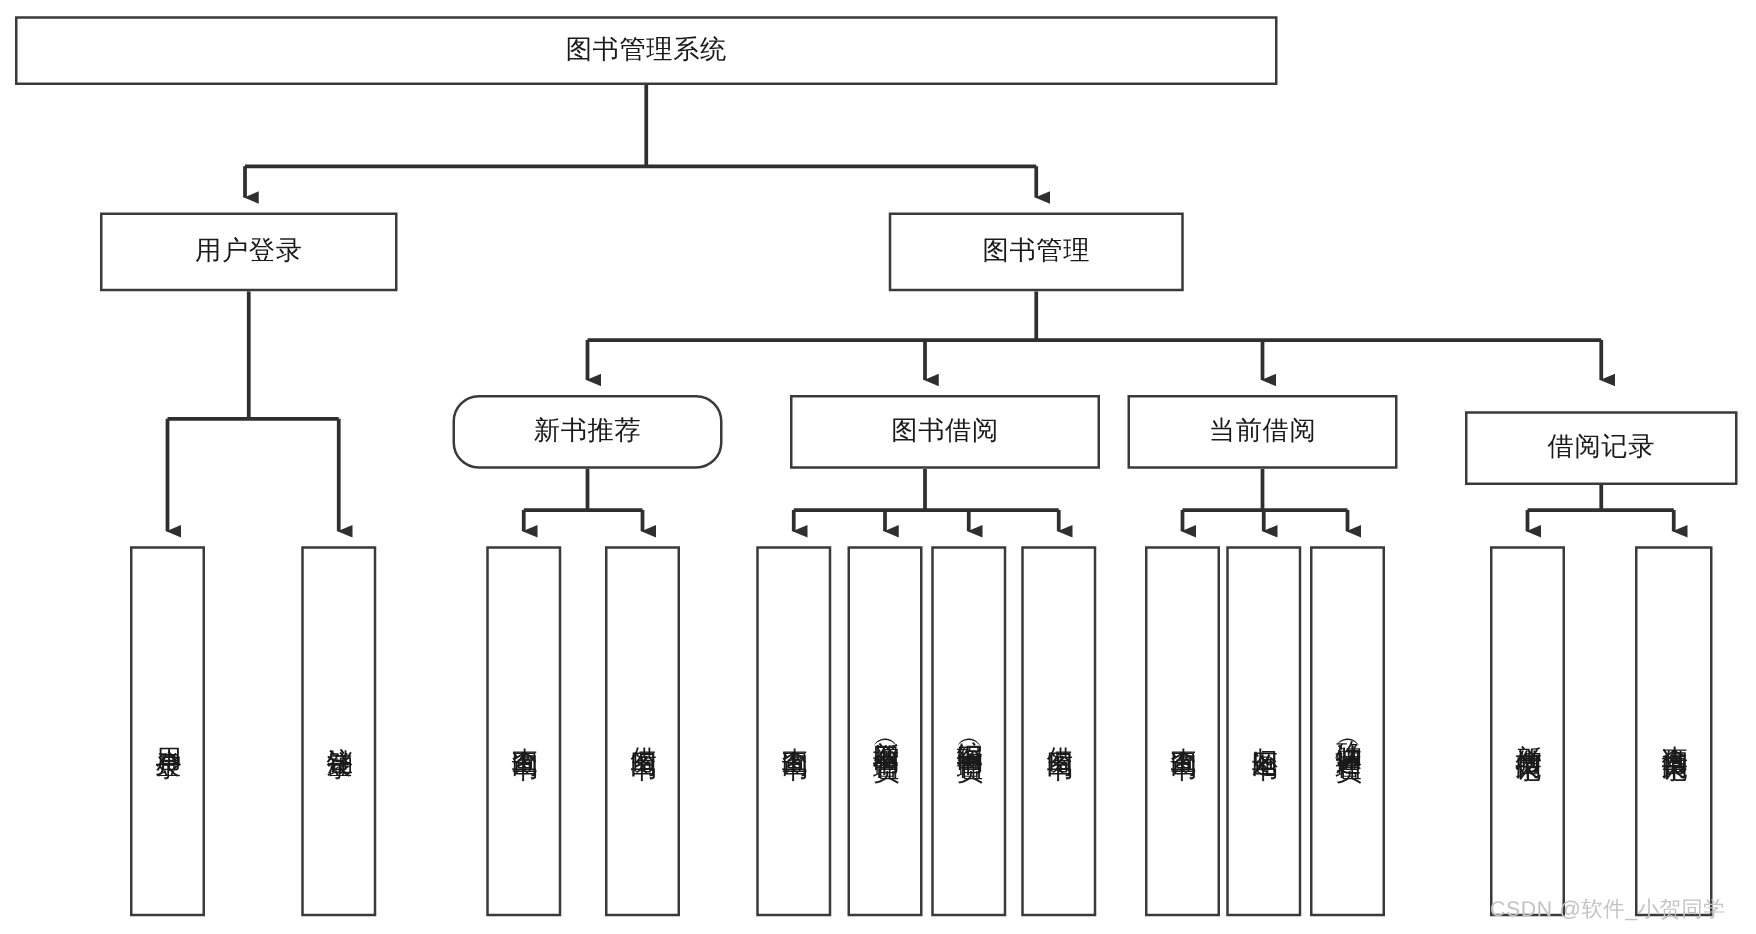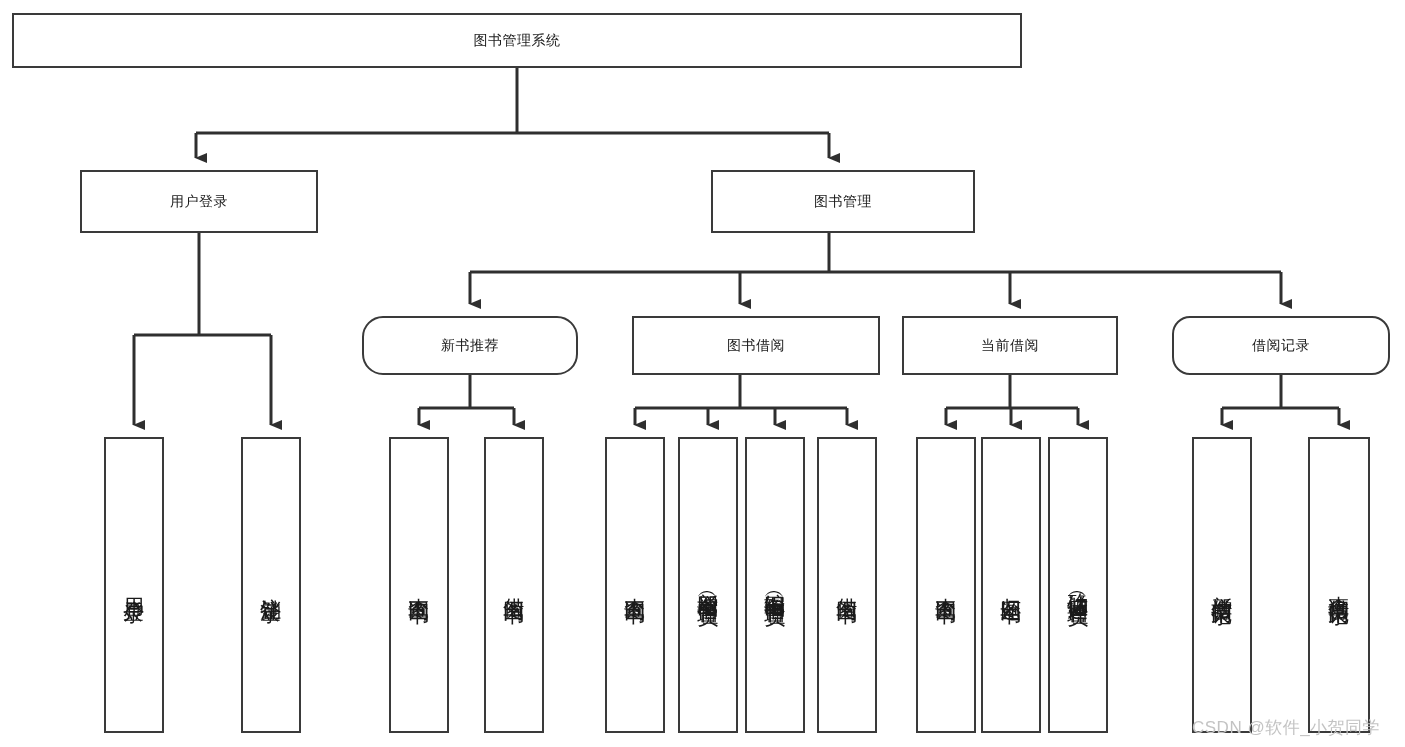--- a/index.html
+++ b/index.html
@@ -29,21 +29,21 @@
     position: absolute;
     box-sizing: border-box;
     border: 2px solid #3a3a3a;
     background: #ffffff;
     display: flex;
     align-items: center;
     justify-content: center;
     color: #1a1a1a;
   }
   .node-label {
-    font-size: 14px;
+    font-size: 21px;
     line-height: 1.15;
     letter-spacing: 0.5px;
     white-space: nowrap;
   }
   .node.leaf .node-label {
     writing-mode: vertical-rl;
     text-orientation: upright;
     font-size: 21px;
     line-height: 1.32;
     letter-spacing: 2px;
@@ -114,34 +114,34 @@
     </g>
   </svg>
 
   <div class="node root" style="left:12px; top:13px; width:1010px; height:55px;">
     <span class="node-label">图书管理系统</span>
   </div>
 
   <div class="node" style="left:80px; top:170px; width:238px; height:63px;">
     <span class="node-label">用户登录</span>
   </div>
-  <div class="node" style="left:711px; top:170px; width:264px; height:63px;">
+  <div class="node" style="left:711px; top:170px; width:236px; height:63px;">
     <span class="node-label">图书管理</span>
   </div>
 
   <div class="node" style="left:362px; top:316px; width:216px; height:59px;border-radius:21px;">
     <span class="node-label">新书推荐</span>
   </div>
   <div class="node" style="left:632px; top:316px; width:248px; height:59px;">
     <span class="node-label">图书借阅</span>
   </div>
   <div class="node" style="left:902px; top:316px; width:216px; height:59px;justify-content:center;">
     <span class="node-label">当前借阅</span>
   </div>
-  <div class="node" style="left:1172px; top:316px; width:218px; height:59px;border-radius:18px;">
+  <div class="node" style="left:1172px; top:329px; width:218px; height:59px;">
     <span class="node-label">借阅记录</span>
   </div>
 
   <div class="node leaf" style="left:104px; top:437px; width:60px; height:296px;">
     <span class="node-label">用户登录</span>
   </div>
   <div class="node leaf" style="left:241px; top:437px; width:60px; height:296px;">
     <span class="node-label">注销登录</span>
   </div>
   <div class="node leaf" style="left:389px; top:437px; width:60px; height:296px;">

